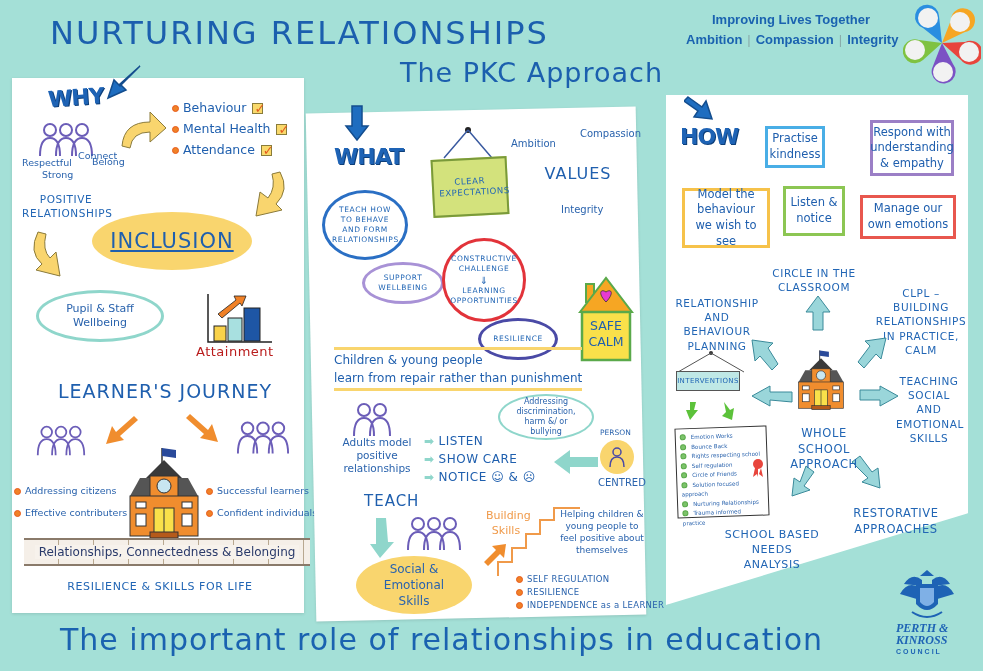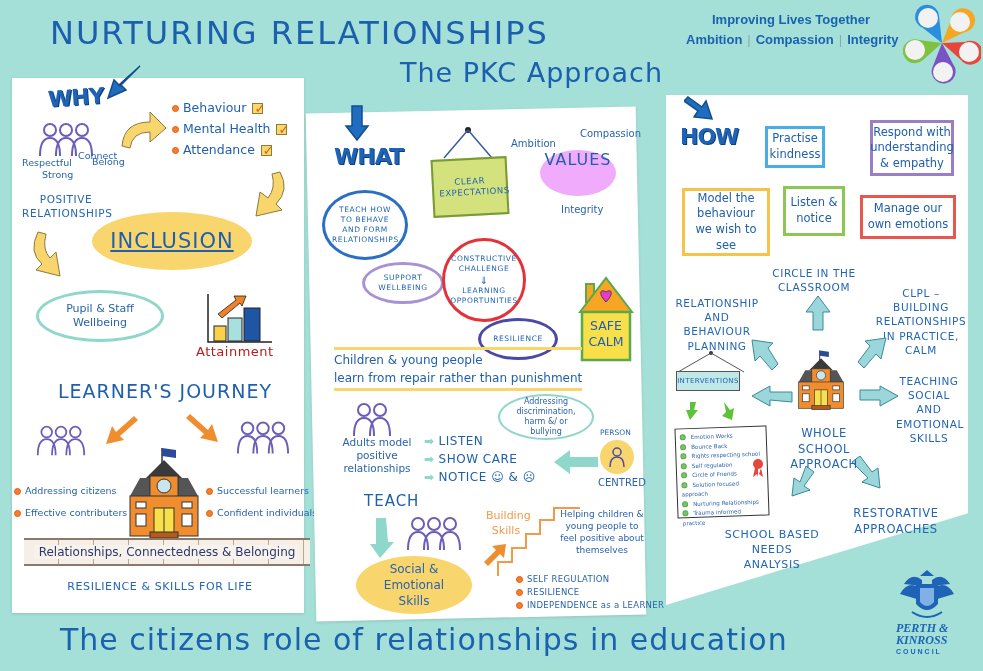--- a/index.html
+++ b/index.html
@@ -215,21 +215,21 @@
       <path d="M30 4 L6 32 M30 4 L54 32" stroke="#3a5aa0" stroke-width="1.5"></path>
     </svg>
 </div>
 <div class="abs" style="left:432px; top:158px; width:76px; height:58px; background:#d3e27c; border:2px solid #7a9a3a; transform:rotate(-3deg); display:flex; align-items:center; justify-content:center;">
   <span class="label-caps" style="font-size:8.5px; width:62px;">CLEAR EXPECTATIONS</span>
 </div>
 
 <div class="abs" style="left:511px; top:138px; font-size:10px; color:#2a63ad;">Ambition</div>
 <div class="abs" style="left:580px; top:128px; font-size:10px; color:#2a63ad;">Compassion</div>
 <div class="abs" style="left:561px; top:204px; font-size:10px; color:#2a63ad;">Integrity</div>
-<div class="abs" style="left:540px; top:150px; width:76px; height:46px; background:#f0abfc; border-radius:50%; display:flex; justify-content:center;">
+<div class="abs" style="left:540px; top:150px; width:76px; height:46px; background:#ffffff; border-radius:50%; display:flex; align-items:center; justify-content:center;">
   <span style="font-size:16px; color:#1f5fae; letter-spacing:1px;">VALUES</span>
 </div>
 
 <div class="abs" style="left:322px; top:190px; width:86px; height:70px; border:3px solid #2a6fc4; border-radius:50%; display:flex; align-items:center; justify-content:center;">
   <span class="label-caps" style="font-size:7.5px; width:66px;">TEACH HOW TO BEHAVE AND FORM RELATIONSHIPS</span>
 </div>
 <div class="abs" style="left:362px; top:262px; width:82px; height:42px; border:3px solid #a892d6; border-radius:50%; display:flex; align-items:center; justify-content:center;">
   <span class="label-caps" style="font-size:7.5px; width:58px;">SUPPORT WELLBEING</span>
 </div>
 <div class="abs" style="left:442px; top:238px; width:84px; height:84px; border:3px solid #e2333a; border-radius:50%; display:flex; flex-direction:column; align-items:center; justify-content:center;">
@@ -340,21 +340,21 @@
     </svg>
 </div>
 <div class="abs" style="left:680px; top:124px; font-size:22px; font-weight:900; color:#1e63b5; letter-spacing:-1px; text-shadow:1px 1px 0 #0d3f7a;">HOW</div>
 
 <div class="box" style="left:765px; top:126px; width:60px; height:42px; border-color:#49aee6;">
     <span>Practise kindness</span>
   </div>
 <div class="box" style="left:870px; top:120px; width:84px; height:56px; border-color:#9b7fc6;">
     <span>Respond with understanding &amp; empathy</span>
   </div>
-<div class="box" style="left:682px; top:188px; width:88px; height:68px; border-color:#f6c24a;text-align:center;">
+<div class="box" style="left:682px; top:188px; width:88px; height:60px; border-color:#f6c24a;text-align:center;">
     <span>Model the behaviour we wish to see</span>
   </div>
 <div class="box" style="left:783px; top:186px; width:62px; height:50px; border-color:#8cc653;">
     <span>Listen &amp; notice</span>
   </div>
 <div class="box" style="left:860px; top:195px; width:96px; height:44px; border-color:#e8574e;">
     <span>Manage our own emotions</span>
   </div>
 
 <div class="abs label-caps" style="left:770px; top:266px; width:88px; font-size:10.5px;">CIRCLE IN THE CLASSROOM</div>
@@ -421,21 +421,21 @@
   <div><span class="dot dot-green"></span><span>Nurturing Relationships</span></div>
   <div><span class="dot dot-green"></span><span>Trauma informed practice</span></div>
 </div>
 <div class="abs" style="left:751px; top:458px;">
   <svg width="14" height="20" viewBox="0 0 14 20">
       <circle cx="7" cy="6" r="5" fill="#e8453c"></circle>
       <path d="M4 10 L2 19 L6 16 L7 19 L7 10 M10 10 L12 19 L8 16" fill="#e8453c"></path>
     </svg>
 </div>
 
-<div class="abs footer-text">The citizens role of relationships in education</div>
+<div class="abs footer-text">The important role of relationships in education</div>
 
 <div class="abs" style="left:898px; top:566px;">
   <svg width="58" height="56" viewBox="0 0 58 56">
     <path d="M29 4 L22 10 L36 10 Z" fill="#1e63b5"></path>
     <path d="M6 18 Q14 6 24 14 L24 20 Z M52 18 Q44 6 34 14 L34 20 Z" fill="#1e63b5"></path>
     <path d="M2 28 Q10 14 22 22 L22 34 Z M56 28 Q48 14 36 22 L36 34 Z" fill="#1e63b5"></path>
     <path d="M18 18 L40 18 L40 38 Q29 50 18 38 Z" fill="#1e63b5"></path>
     <path d="M22 22 L36 22 L36 36 Q29 44 22 36 Z" fill="#7fb0e6"></path>
     <path d="M14 46 Q29 56 44 46" stroke="#1e63b5" stroke-width="2" fill="none"></path>
   </svg>

